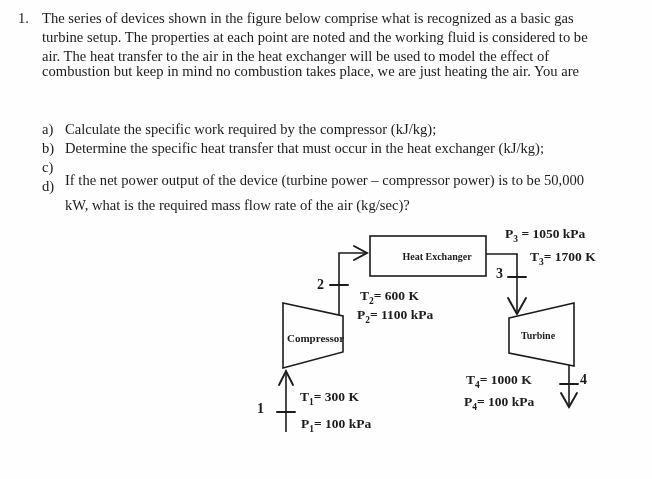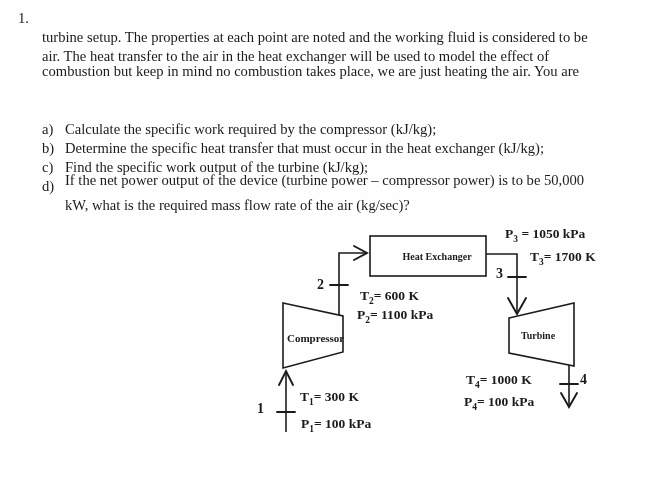--- a/index.html
+++ b/index.html
@@ -45,30 +45,30 @@
     <polyline class="ln" points="569,365 569,405"></polyline>
     <polyline class="arrow" points="561,393 569,407 577,393"></polyline>
     <line class="tick" x1="560" y1="384" x2="578" y2="384"></line>
 
     <rect class="shape" x="370" y="236" width="116" height="40"></rect>
     <polygon class="shape" points="283,303 343,316 343,352 283,368"></polygon>
     <polygon class="shape" points="509,318 574,303 574,366 509,353"></polygon>
   </svg>
 
   <div class="t" style="left:18px; top:9px">1.</div>
+  <div class="t" style="left:42px; top:9px">The series of devices shown in the figure below comprise what is recognized as a basic gas</div>
   <div class="t" style="left:42px; top:28px">turbine setup. The properties at each point are noted and the working fluid is considered to be</div>
   <div class="t" style="left:42px; top:47px">air. The heat transfer to the air in the heat exchanger will be used to model the effect of</div>
   <div class="t" style="left:42px; top:62px">combustion but keep in mind no combustion takes place, we are just heating the air. You are</div>
 
   <div class="t" style="left:42px; top:120px">a)</div>
   <div class="t" style="left:65px; top:120px">Calculate the specific work required by the compressor (kJ/kg);</div>
   <div class="t" style="left:42px; top:139px">b)</div>
   <div class="t" style="left:65px; top:139px">Determine the specific heat transfer that must occur in the heat exchanger (kJ/kg);</div>
   <div class="t" style="left:42px; top:158px">c)</div>
-  <div class="t" style="left:65px; top:158px">Find the specific work output of the turbine (kJ/kg);</div>
   <div class="t" style="left:42px; top:177px">d)</div>
   <div class="t" style="left:65px; top:171px">If the net power output of the device (turbine power – compressor power) is to be 50,000</div>
   <div class="t" style="left:65px; top:196px">kW, what is the required mass flow rate of the air (kg/sec)?</div>
 
   <div class="vessel hx-label" style="left:370px; top:236px">Heat Exchanger</div>
   <div class="vessel" style="left:287px; top:332px; font-size:11px">Compressor</div>
   <div class="vessel" style="left:521px; top:330px; font-size:10px">Turbine</div>
 
   <div class="ptnum" style="left:257px; top:401px">1</div>
   <div class="ptnum" style="left:317px; top:277px">2</div>

